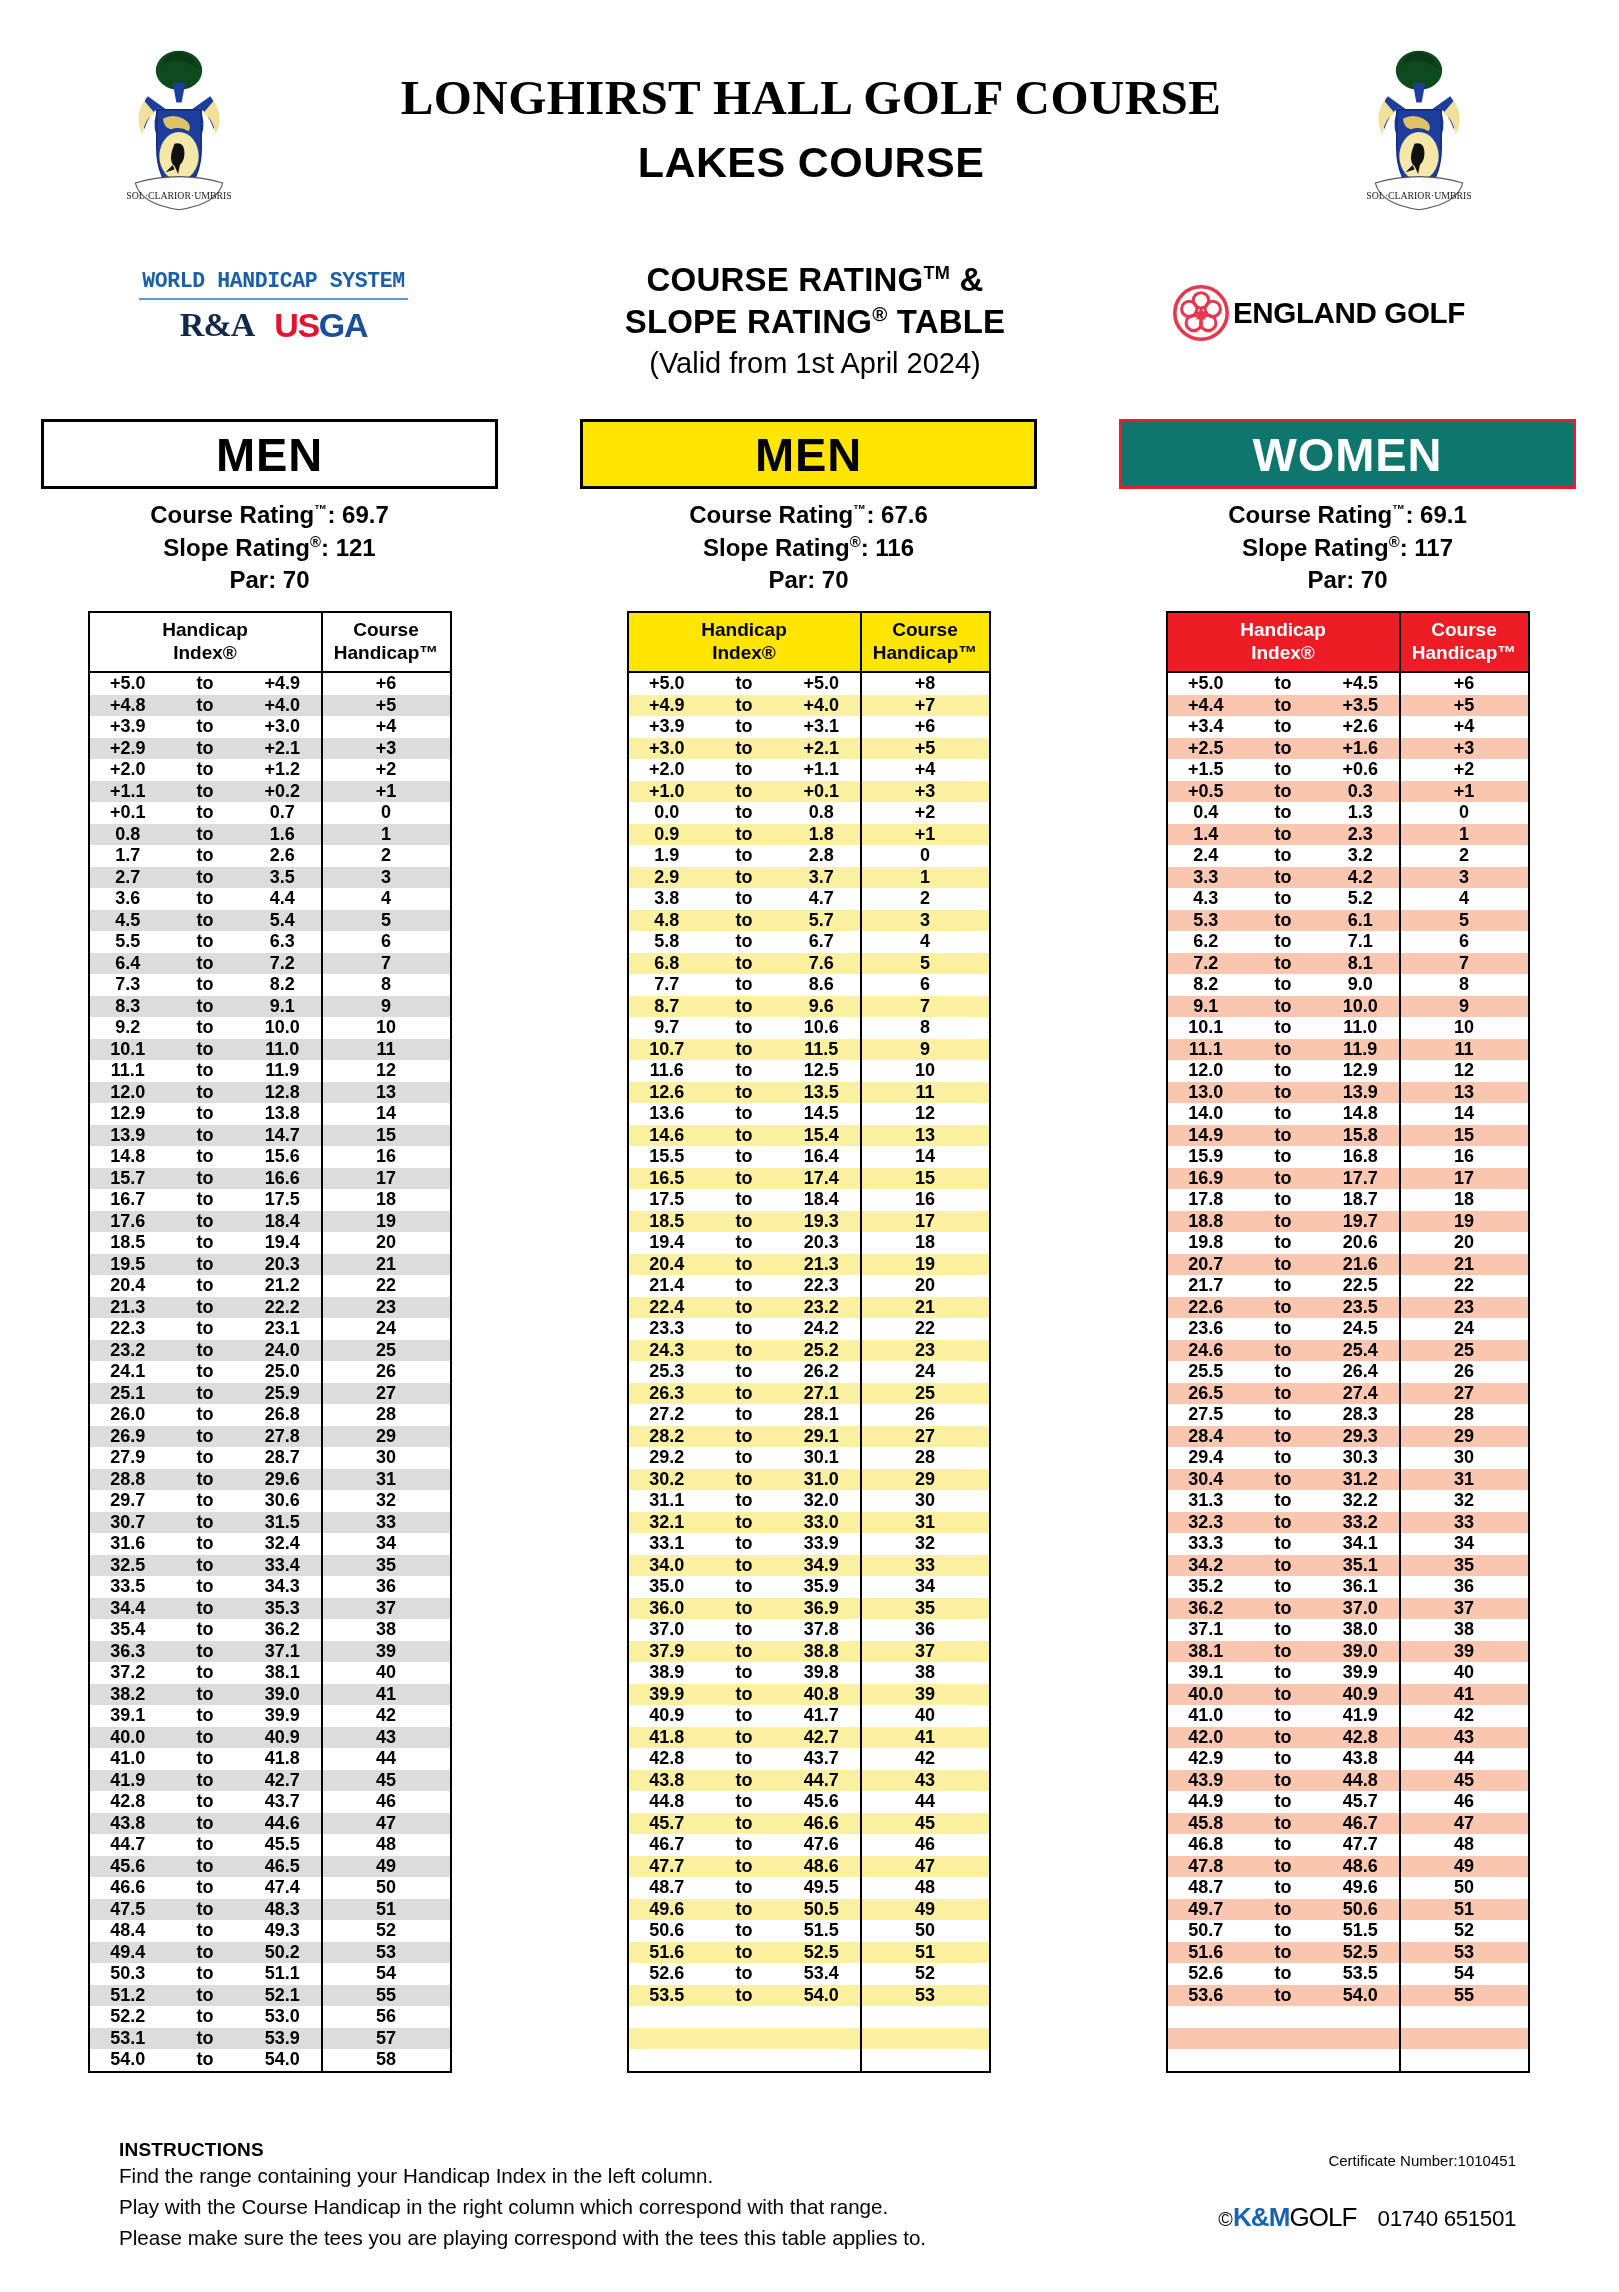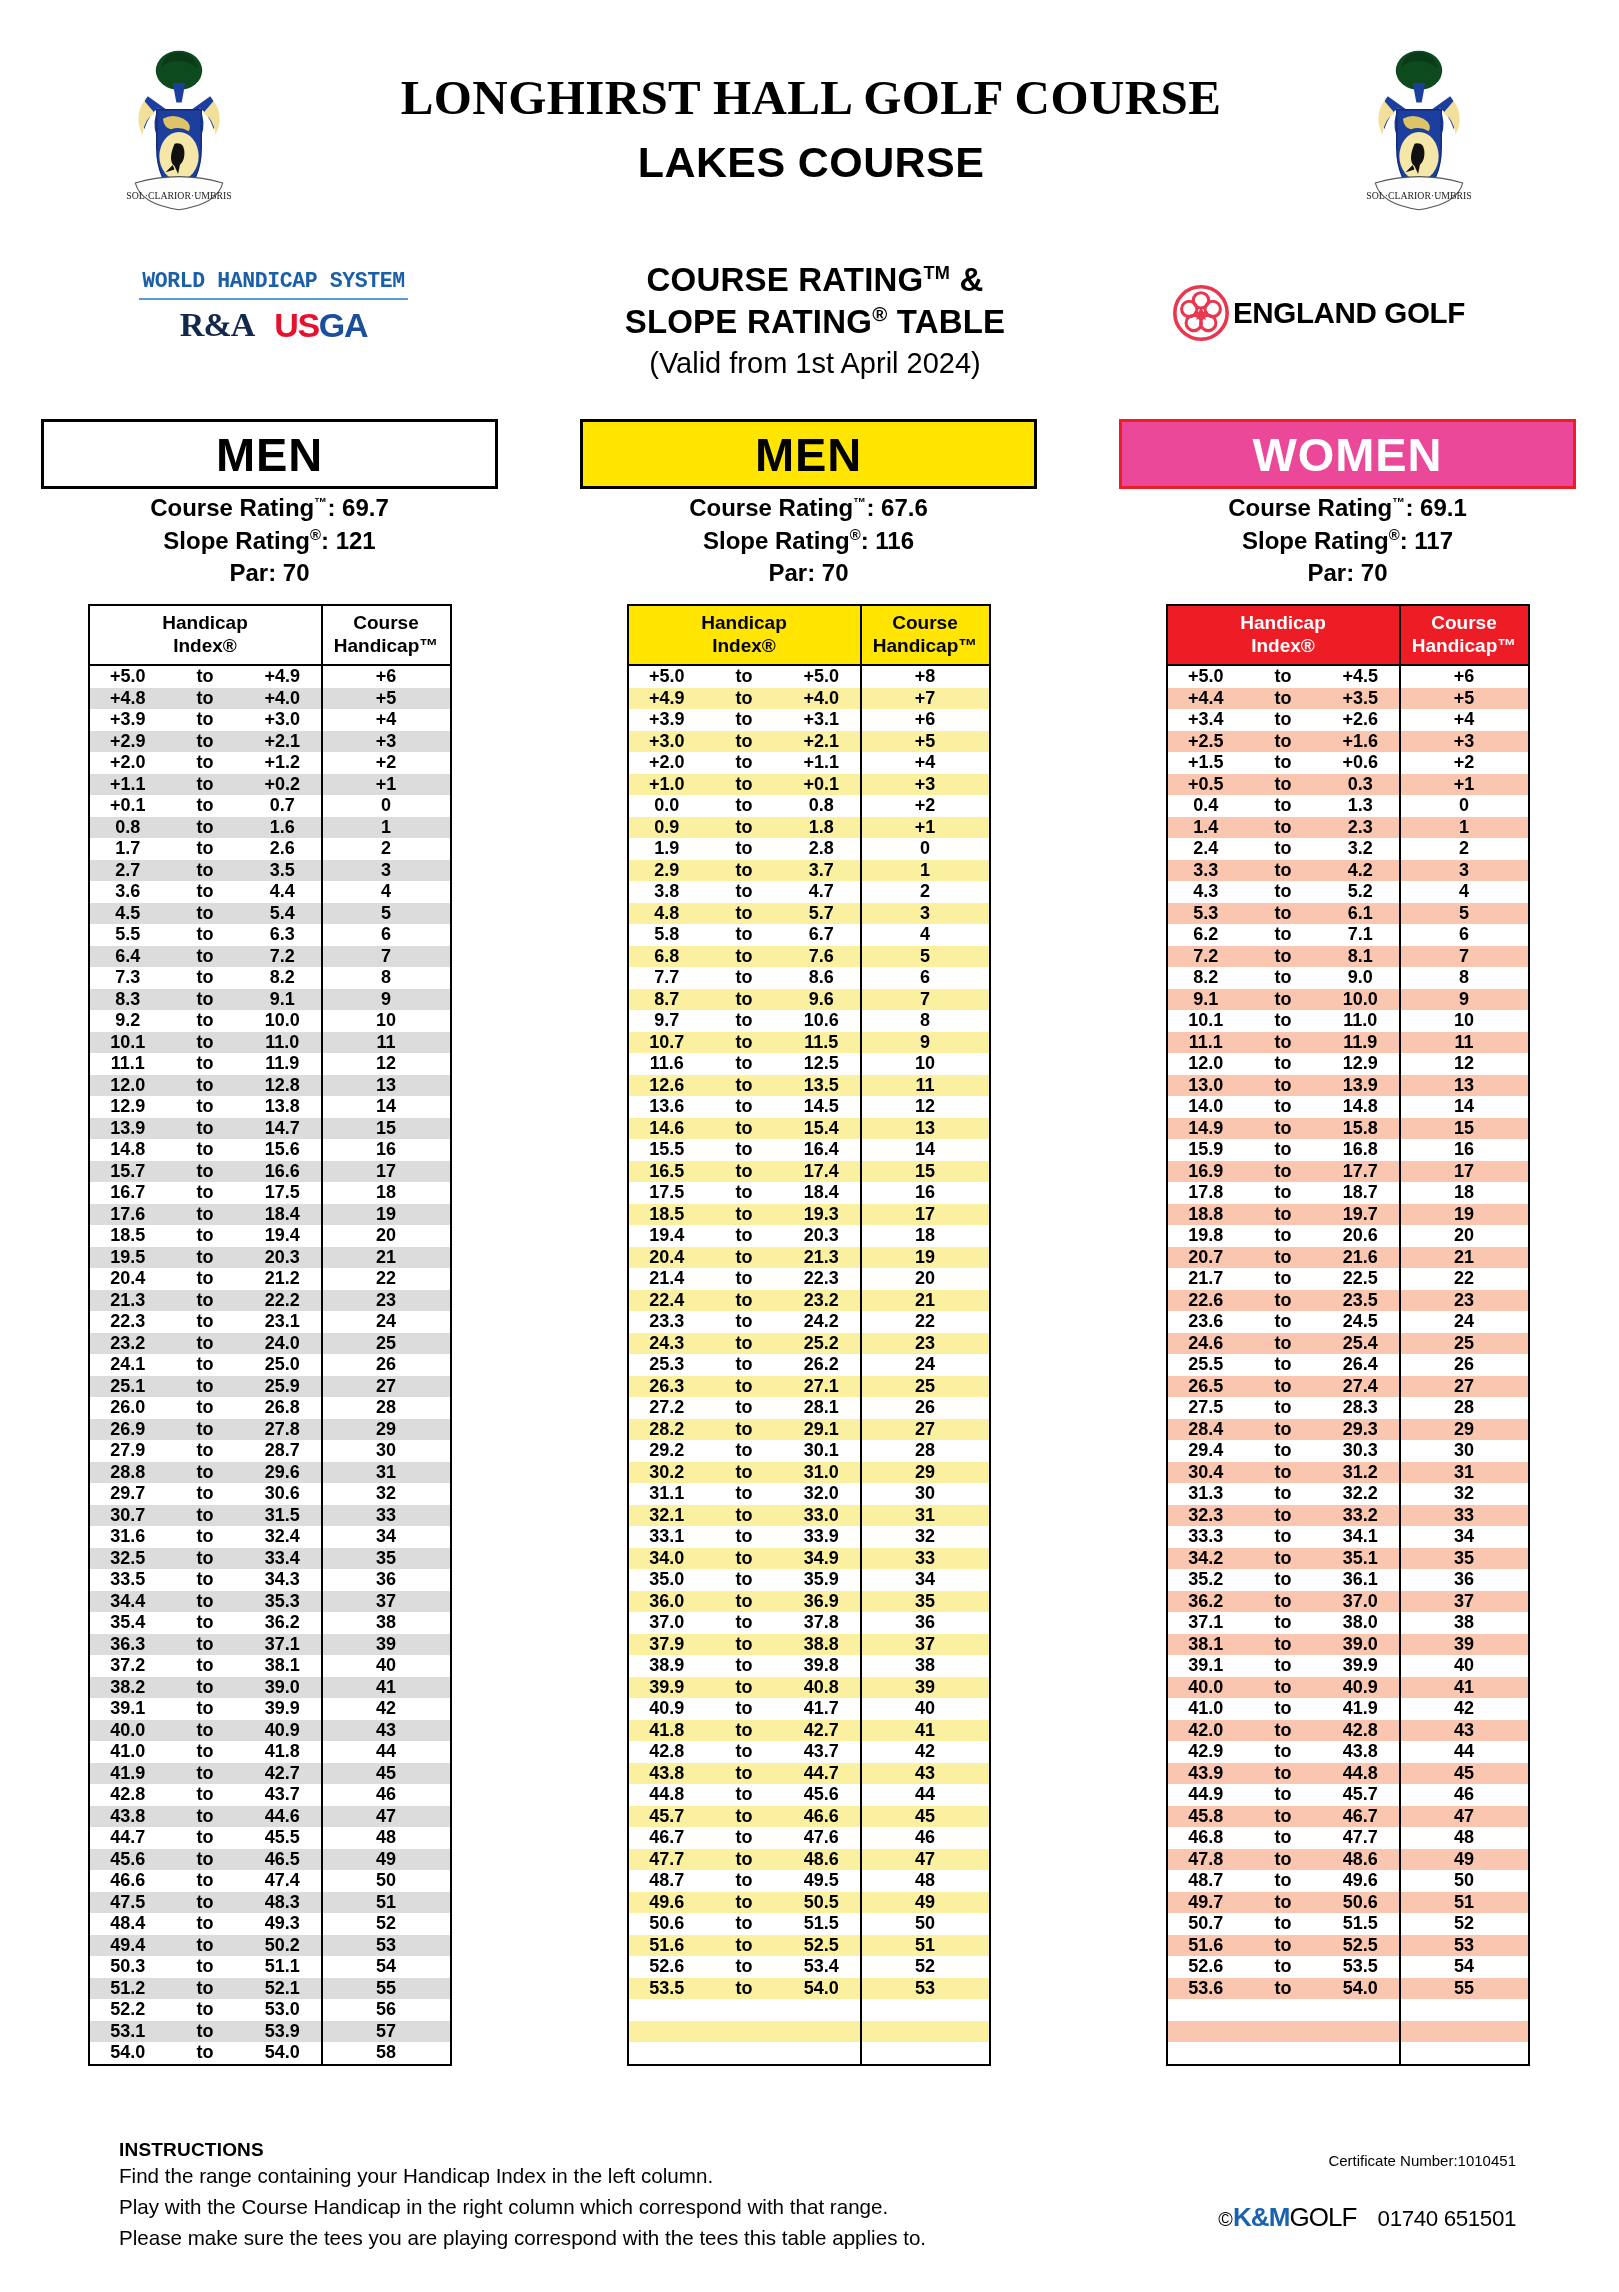--- a/index.html
+++ b/index.html
@@ -53,23 +53,23 @@
   .col { width:539px; display:flex; flex-direction:column; align-items:center; }
 
   .banner {
     width:457px; height:70px; box-sizing:border-box;
     display:flex; align-items:center; justify-content:center;
     border:3.6px solid #000;
     font-size:47px; font-weight:bold; letter-spacing:0.9px;
   }
   .banner.white { background:#ffffff; color:#000; }
   .banner.yellow { background:#ffe500; color:#000; }
-  .banner.red { background:#ec4899; color:#ffffff; border-color:#ee1c25; }
-
-  .ratings { margin-top:3px; text-align:center; font-size:24px; font-weight:bold; line-height:1.36; }
+  .banner.red { background:#0f766e; color:#ffffff; border-color:#ee1c25; }
+
+  .ratings { margin-top:10px; text-align:center; font-size:24px; font-weight:bold; line-height:1.36; }
 
   
   .hc-table {
     margin-top:14.3px; width:358px; border-collapse:collapse;
     border:2.7px solid #000; table-layout:fixed;
   }
   .hc-table th {
     font-size:19px; font-weight:bold; line-height:1.18; padding:6.3px 0 7.2px 0;
     border-bottom:2.7px solid #000;
   }

